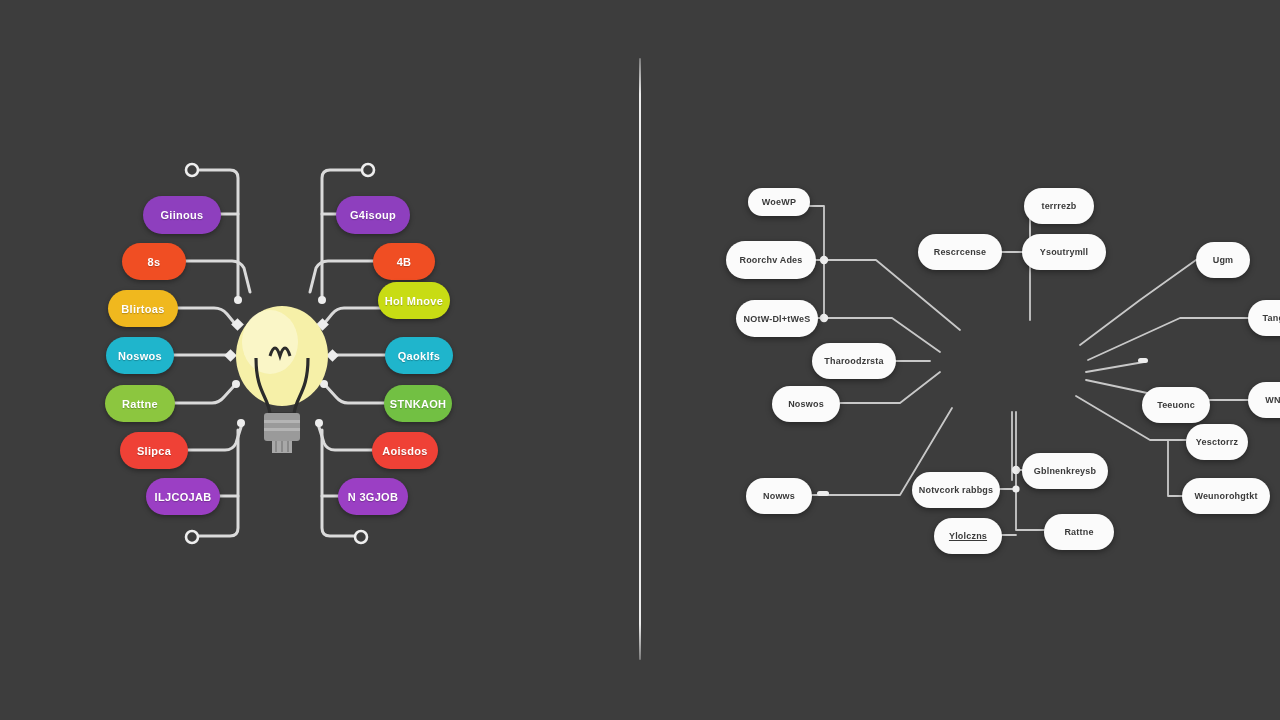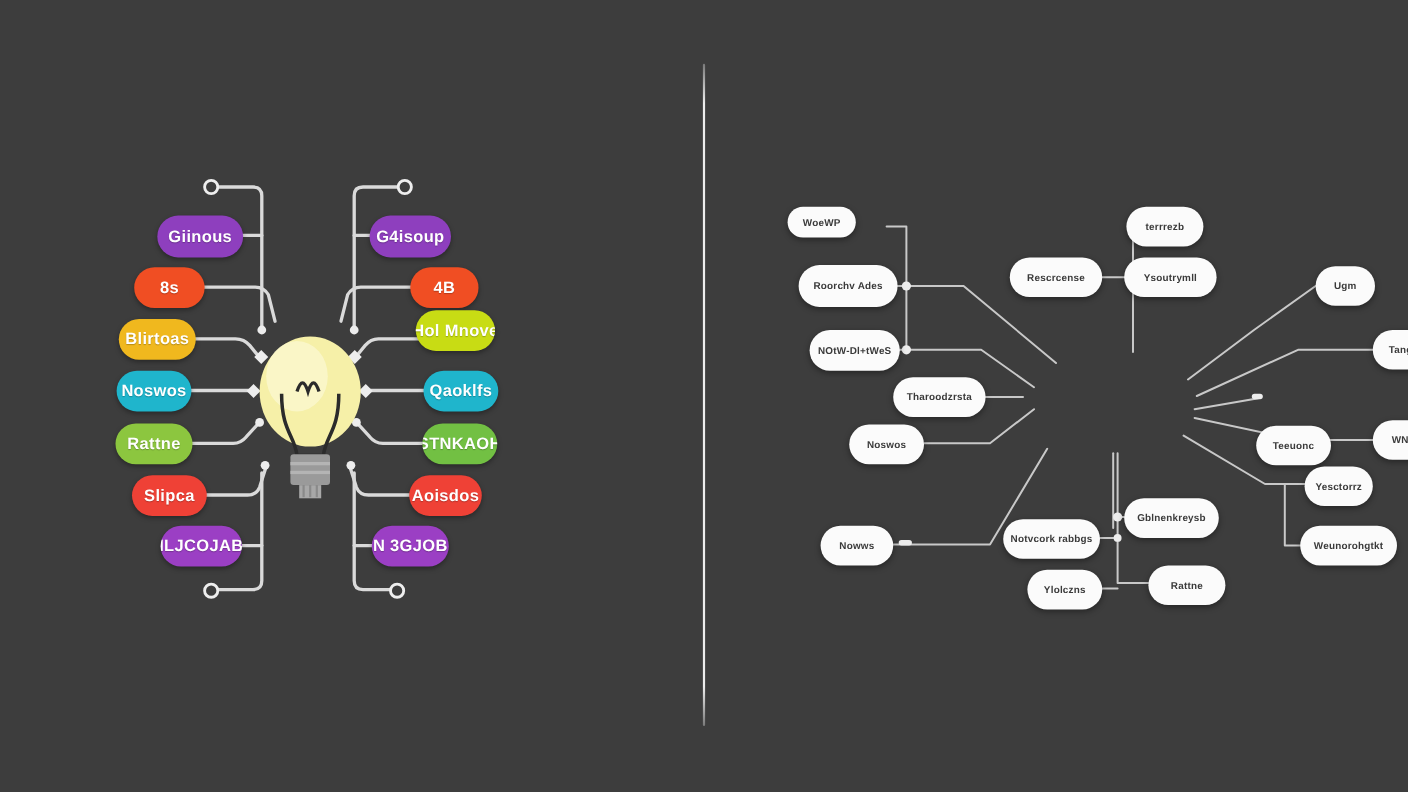--- a/index.html
+++ b/index.html
@@ -20,21 +20,21 @@
     background:linear-gradient(to bottom, rgba(235,235,235,.35), #ededed 6%, #ededed 94%, rgba(235,235,235,.35));
     border-radius:1px;
   }
 
   
   .pill{
     position:absolute;
     display:flex;align-items:center;justify-content:center;
     border-radius:999px;
     color:#fff;
-    font-size:15px;
+    font-size:11px;
     font-weight:700;
     letter-spacing:.3px;
     text-shadow:0 1px 1px rgba(0,0,0,.25);
     box-shadow:0 2px 5px rgba(0,0,0,.35);
     white-space:nowrap;
     overflow:hidden;
     filter:blur(.35px);
   }
 
   
@@ -225,21 +225,21 @@
       <circle cx="824" cy="318" r="4.2"></circle>
       <circle cx="1030" cy="252" r="4.2"></circle>
       <circle cx="1016" cy="470" r="4.2"></circle>
       <circle cx="1016" cy="489" r="3.6"></circle>
       <rect x="817" y="491" width="12" height="5" rx="2.5"></rect>
       <rect x="1138" y="358" width="10" height="5" rx="2.5"></rect>
     </g>
   </svg>
 
 
-  <div class="wnode" style="left:716px;top:188px;width:62px;height:28px;">
+  <div class="wnode" style="left:748px;top:188px;width:62px;height:28px;">
       <span>WoeWP</span>
     </div>
   <div class="wnode" style="left:726px;top:241px;width:90px;height:38px;">
       <span>Roorchv Ades</span>
     </div>
   <div class="wnode" style="left:736px;top:300px;width:82px;height:37px;">
       <span>NOtW-Dl+tWeS</span>
     </div>
   <div class="wnode" style="left:812px;top:343px;width:84px;height:36px;">
       <span>Tharoodzrsta</span>
@@ -273,21 +273,21 @@
     </div>
   <div class="wnode" style="left:1186px;top:424px;width:62px;height:36px;">
       <span>Yesctorrz</span>
     </div>
   <div class="wnode" style="left:1182px;top:478px;width:88px;height:36px;">
       <span>Weunorohgtkt</span>
     </div>
   <div class="wnode" style="left:912px;top:472px;width:88px;height:36px;">
       <span>Notvcork rabbgs</span>
     </div>
-  <div class="wnode" style="left:934px;top:518px;width:68px;height:36px;">
+  <div class="wnode" style="left:934px;top:518px;width:68px;height:36px;text-decoration:underline;">
       <span>Ylolczns</span>
     </div>
   <div class="wnode" style="left:1022px;top:453px;width:86px;height:36px;">
       <span>Gblnenkreysb</span>
     </div>
   <div class="wnode" style="left:1044px;top:514px;width:70px;height:36px;">
       <span>Rattne</span>
     </div>
 
 </div>

